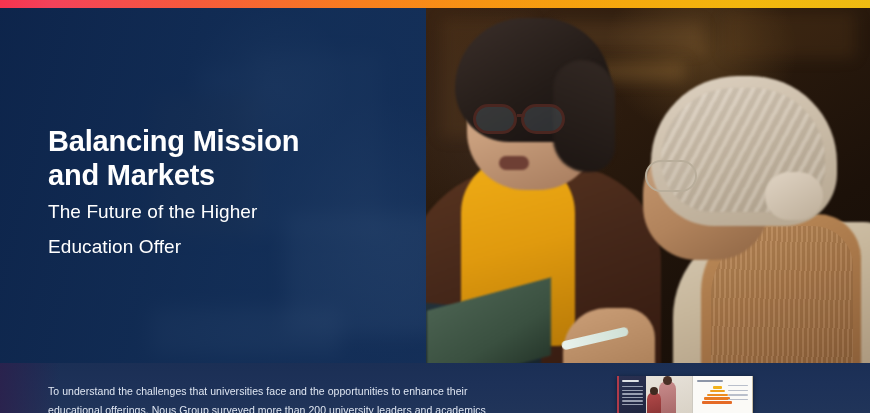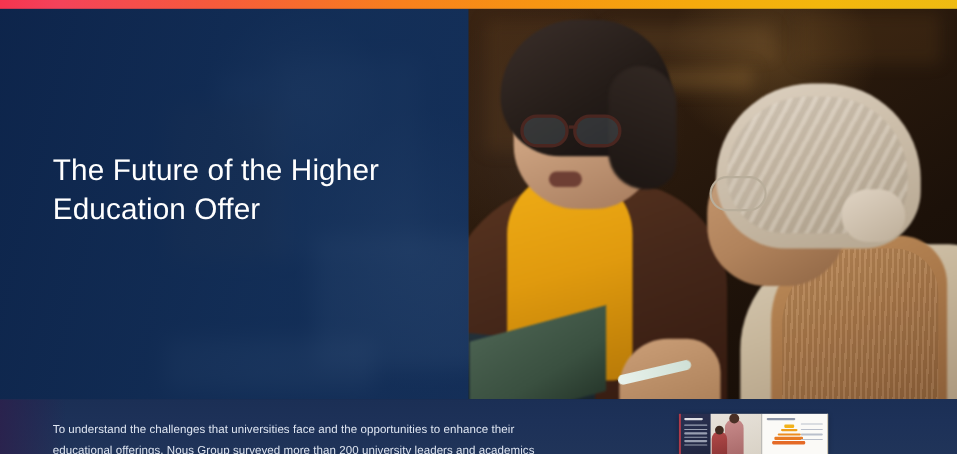--- a/index.html
+++ b/index.html
@@ -269,26 +269,26 @@
     color: #ffffff;
   }
   .headline .strong {
     font-size: 29px;
     font-weight: 700;
     line-height: 34px;
     letter-spacing: -0.2px;
     white-space: pre-line;
   }
   .headline .light {
-    font-size: 27px;
+    font-size: 19px;
     font-weight: 300;
     line-height: 35px;
     letter-spacing: 0.1px;
     white-space: pre-line;
-    margin-top: 14px;
+    margin-top: 2px;
   }
 
   
   .footband {
     position: absolute;
     left: 0; top: 363px;
     width: 870px;
     height: 50px;
     background: linear-gradient(180deg, #1b2f55 0%, #1d3158 40%, #203459 100%);
     overflow: hidden;
@@ -443,20 +443,22 @@
       <div class="panel-shape ps2"></div>
       <div class="panel-shape ps3"></div>
       <div class="panel-shape ps4"></div>
       <div class="panel-shape ps5"></div>
       <div class="panel-tint"></div>
     </div>
 
   </div>
 
   <div class="headline">
+    <div class="strong">Balancing Mission
+and Markets</div>
     <div class="light">The Future of the Higher
 Education Offer</div>
   </div>
 
   <div class="footband"></div>
 
   <div class="blurb">To understand the challenges that universities face and the opportunities to enhance their educational offerings, Nous Group surveyed more than 200 university leaders and academics</div>
 
   <div class="report">
     <div class="rp-left">

